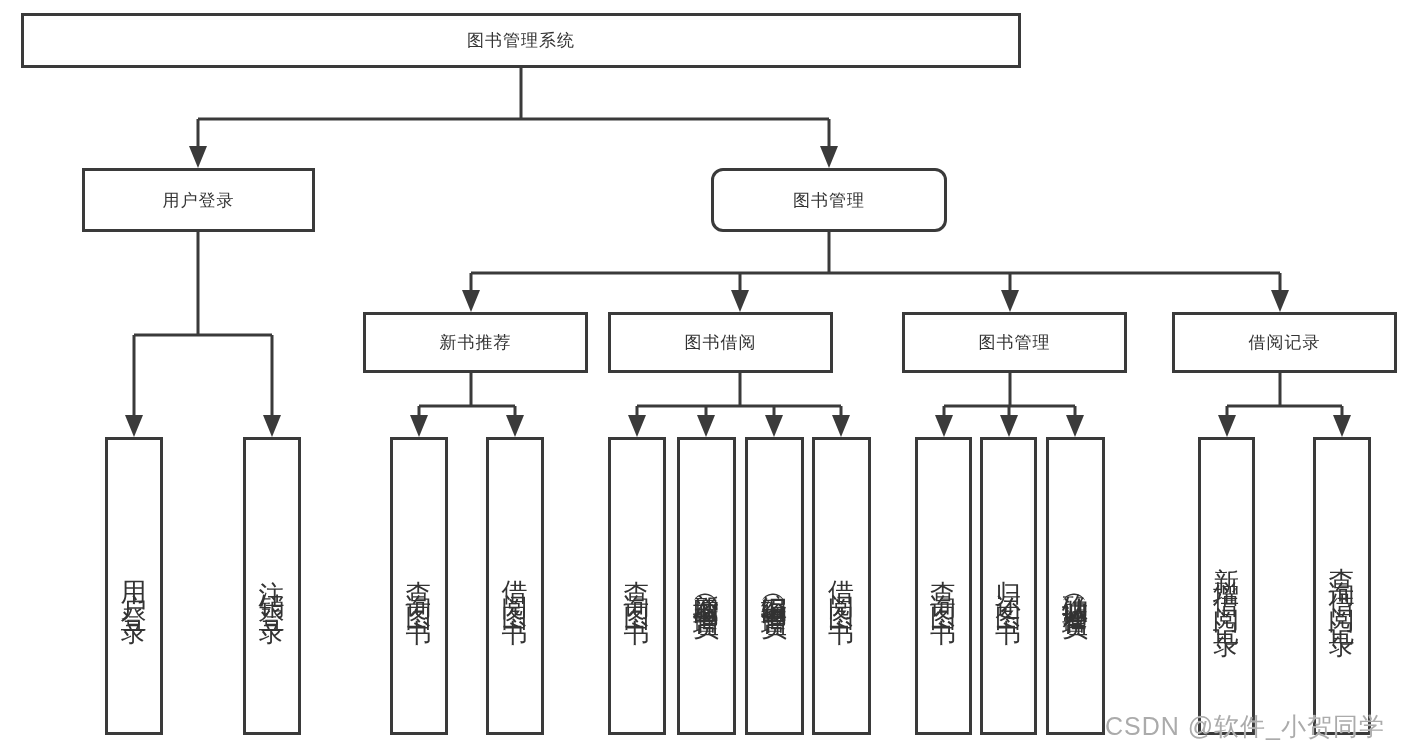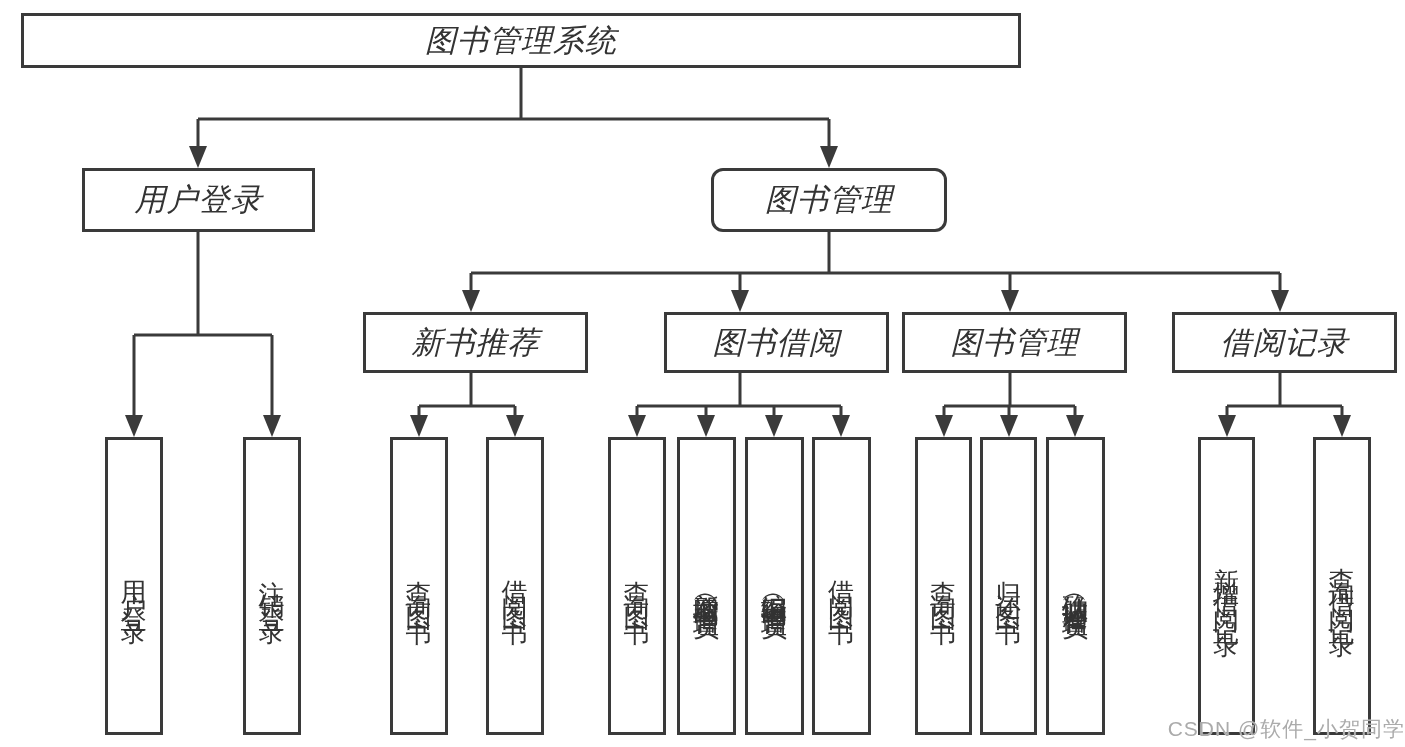--- a/index.html
+++ b/index.html
@@ -26,64 +26,63 @@
     position: absolute;
     box-sizing: border-box;
     border: 3px solid #3a3a3a;
     background: #ffffff;
     display: flex;
     align-items: center;
     justify-content: center;
     color: #333333;
   }
   .hbox {
-    font-size: 31px;
+    font-size: 17px;
     letter-spacing: 1px;
-    font-style: italic;
   }
   .vbox {
     font-size: 26px;
   }
   .v-text {
     writing-mode: vertical-rl;
     text-orientation: mixed;
     line-height: 1;
     white-space: nowrap;
   }
   
   .n-root  { left: 21px;   top: 13px;  width: 1000px; height: 55px; }
   
   .n-l2a   { left: 82px;   top: 168px; width: 233px;  height: 64px; }
   .n-l2b   { left: 711px;  top: 168px; width: 236px;  height: 64px; border-radius: 12px; }
   
   .n-l3    { top: 312px; width: 225px; height: 61px; }
   .n-l3a   { left: 363px; }
-  .n-l3b   { left: 664px; }
+  .n-l3b   { left: 608px; }
   .n-l3c   { left: 902px; }
   .n-l3d   { left: 1172px; }
   
   .leaf    { top: 437px; height: 298px; width: 58px; }
   .n-a1 { left: 105px; }
   .n-a2 { left: 243px; }
   .n-b1 { left: 390px; }
   .n-b2 { left: 486px; }
   .n-c1 { left: 608px; }
   .n-c2 { left: 677px; width: 59px; }
   .n-c3 { left: 745px; width: 59px; }
   .n-c4 { left: 812px; width: 59px; }
   .n-d1 { left: 915px; width: 57px; }
   .n-d2 { left: 980px; width: 57px; }
   .n-d3 { left: 1046px; width: 59px; }
   .n-e1 { left: 1198px; width: 57px; }
   .n-e2 { left: 1313px; }
   .watermark {
     position: absolute;
-    right: 0;
+    right: 20px;
     bottom: 4px;
-    font-size: 21px;
+    font-size: 25px;
     color: #ababab;
     letter-spacing: 1px;
     text-shadow: 0 0 1px #ffffff;
     z-index: 5;
     pointer-events: none;
   }
 </style>
 </head>
 <body>
 

